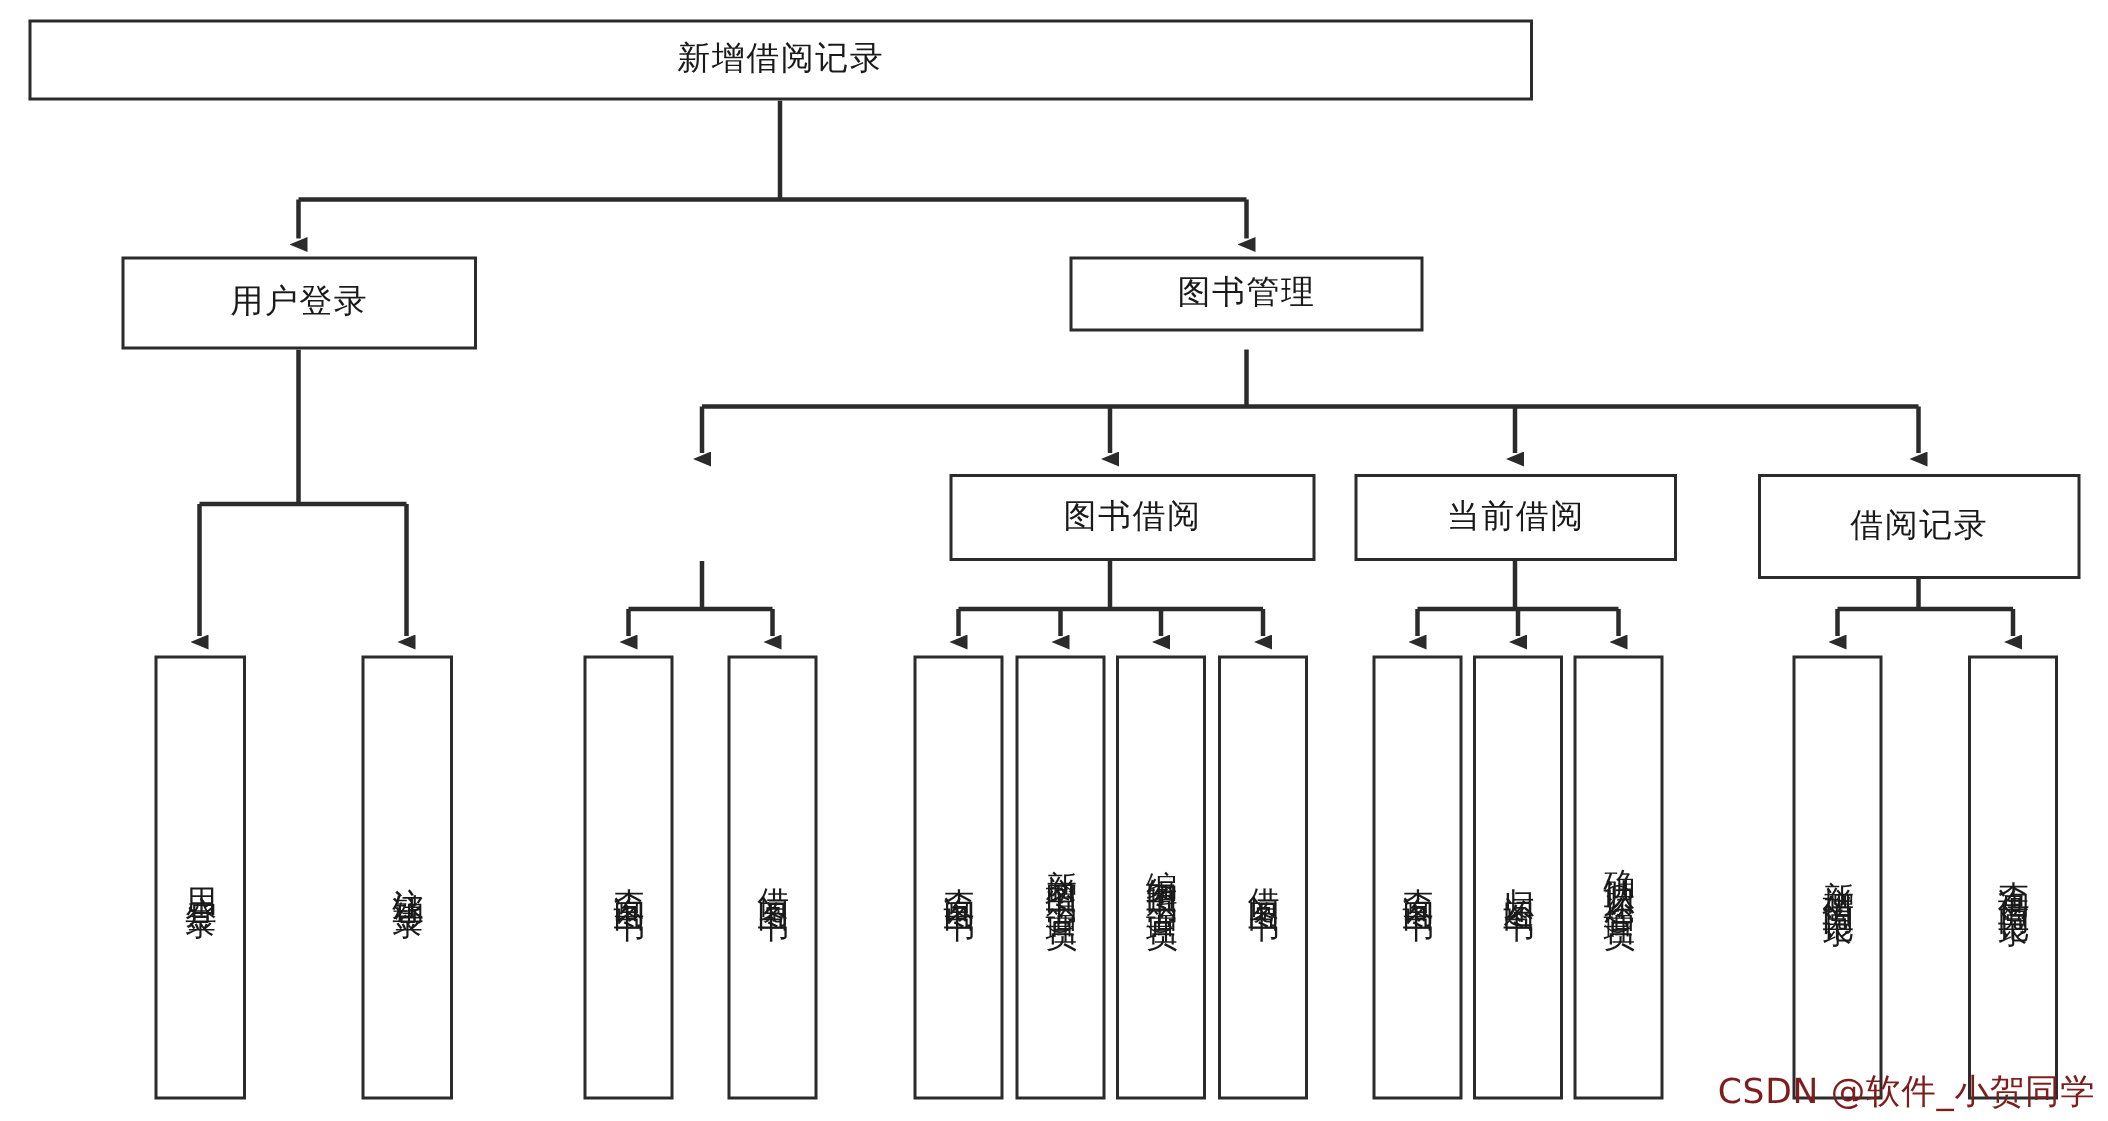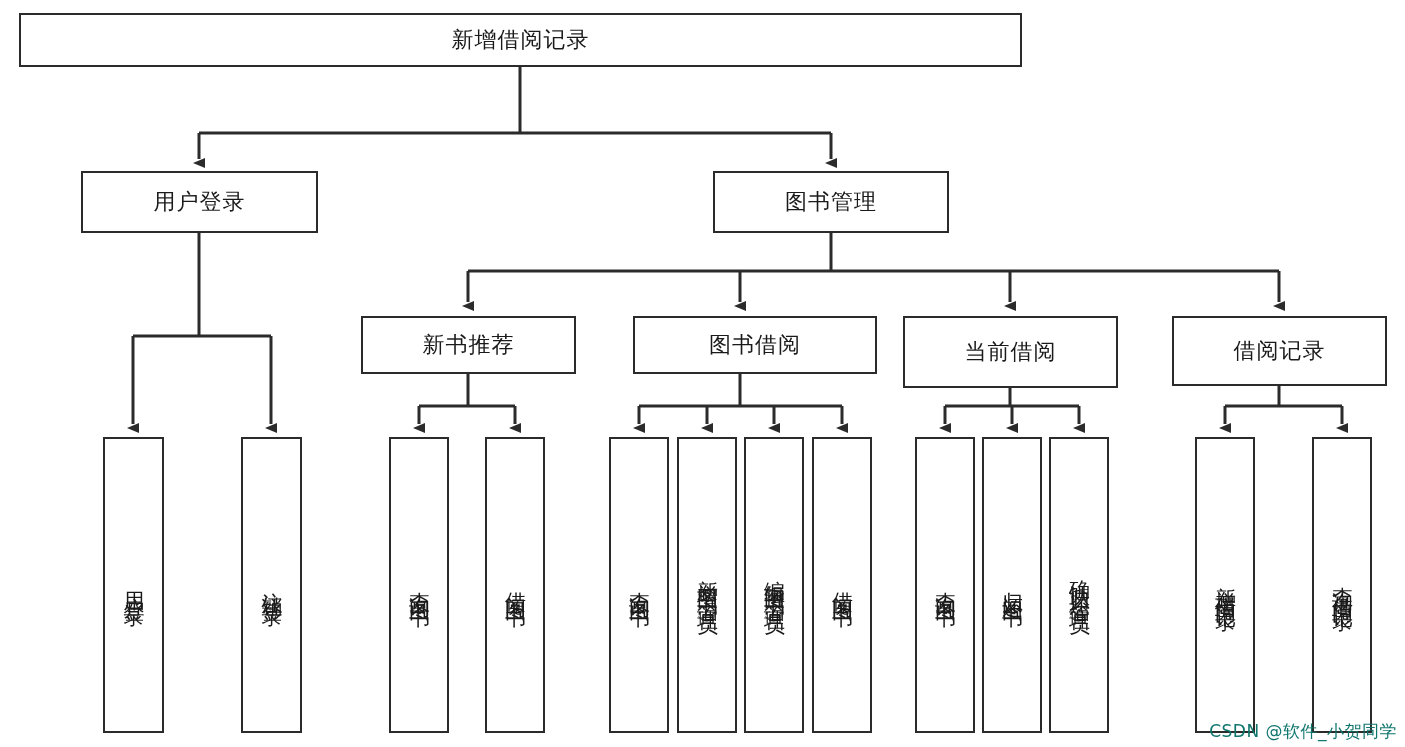--- a/index.html
+++ b/index.html
@@ -53,22 +53,22 @@
   .node.v .vtext {
     writing-mode: vertical-rl;
     text-orientation: upright;
     display: block;
     white-space: nowrap;
   }
   #watermark {
     position: absolute;
     right: 8px;
     bottom: 4px;
-    font-size: 17px;
-    color: #0f766e;
+    font-size: 23px;
+    color: #7f1d1d;
     letter-spacing: 0.5px;
     z-index: 5;
     white-space: nowrap;
   }
 </style>
 </head>
 <body>
 
 <div id="canvas">
 
@@ -119,25 +119,24 @@
       <path d="M1279,374 L1279,406"></path>
       <path d="M1225,406 L1342,406"></path>
       <path d="M1225,406 L1225,424" marker-end="url(#arrow)"></path>
       <path d="M1342,406 L1342,424" marker-end="url(#arrow)"></path>
     </g>
   </svg>
 
   <div class="node h" style="left:19px; top:13px; width:1003px; height:54px;">新增借阅记录</div>
 
   <div class="node h" style="left:81px; top:171px; width:237px; height:62px;">用户登录</div>
-  <div class="node h" style="left:713px; top:171px; width:236px; height:62px;">图书管理</div>
+  <div class="node h" style="left:713px; top:171px; width:236px; height:50px;">图书管理</div>
 
-  <div class="node h" style="left:361px; top:316px; width:215px; height:58px;">新书推荐</div>
   <div class="node h" style="left:633px; top:316px; width:244px; height:58px;">图书借阅</div>
-  <div class="node h" style="left:903px; top:316px; width:215px; height:72px;">当前借阅</div>
+  <div class="node h" style="left:903px; top:316px; width:215px; height:58px;">当前借阅</div>
   <div class="node h" style="left:1172px; top:316px; width:215px; height:70px;">借阅记录</div>
 
   <div class="node v" style="left:103px; top:437px; width:61px; height:296px;">
     <span class="vtext">用户登录</span>
   </div>
   <div class="node v" style="left:241px; top:437px; width:61px; height:296px;">
     <span class="vtext">注销登录</span>
   </div>
 
   <div class="node v" style="left:389px; top:437px; width:60px; height:296px;">

